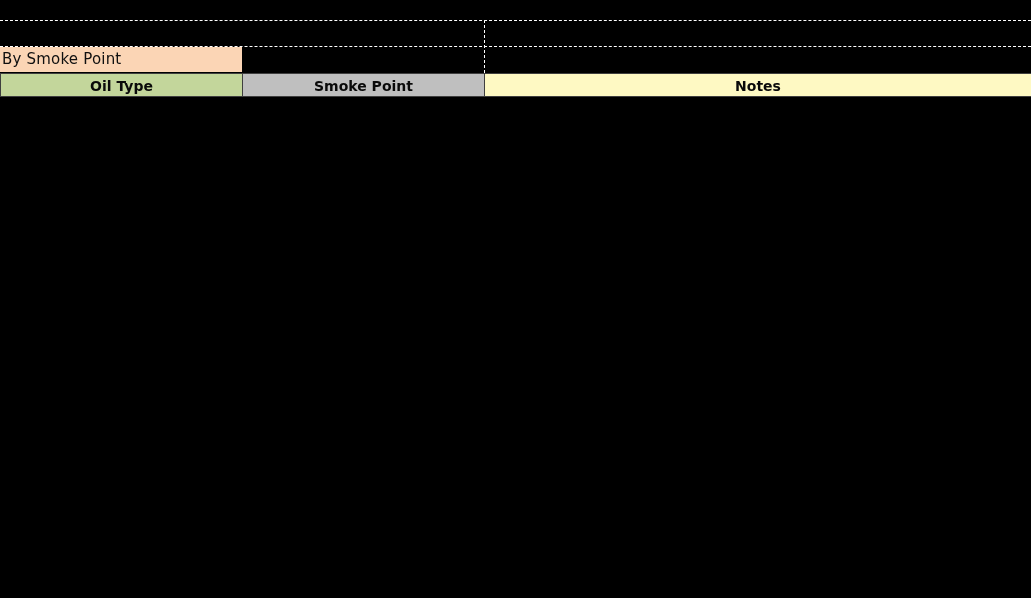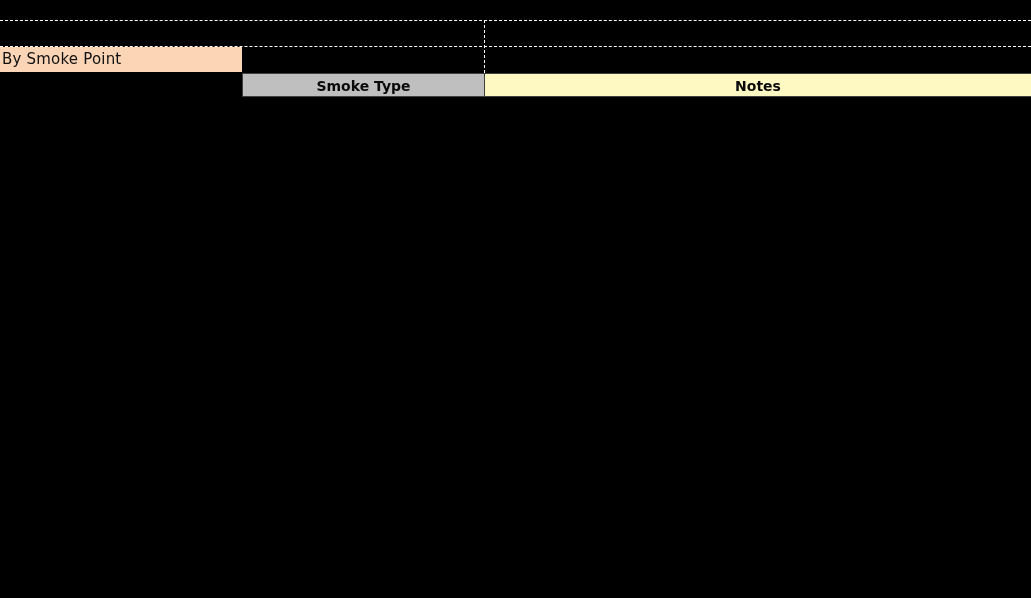--- a/index.html
+++ b/index.html
@@ -118,19 +118,20 @@
 
 <div id="sheet">
 
   <div class="grid-h" id="grid-h-top"></div>
   <div class="grid-h" id="grid-h-mid"></div>
   <div class="grid-v" id="grid-v-notes"></div>
 
   <div class="title-cell">By Smoke Point</div>
 
   <div class="header-row">
-    <div class="header-cell" id="header-cell-smoke-point">Smoke Type</div>
+    <div class="header-cell" id="header-cell-oil-type">Oil Type</div>
+    <div class="header-cell" id="header-cell-smoke-point">Smoke Point</div>
     <div class="header-cell" id="header-cell-notes">Notes</div>
   </div>
 
   <div id="data-body"></div>
 
 </div>
 
 </body></html>

